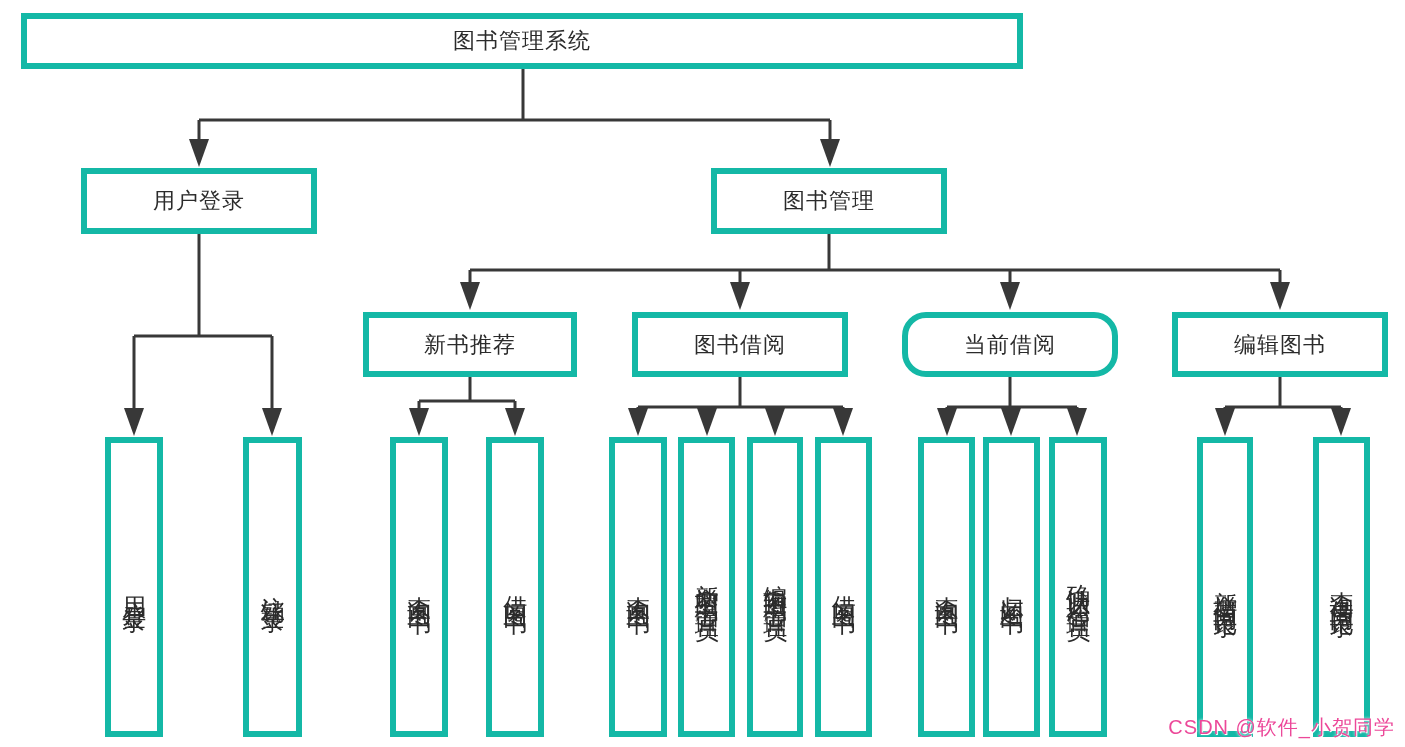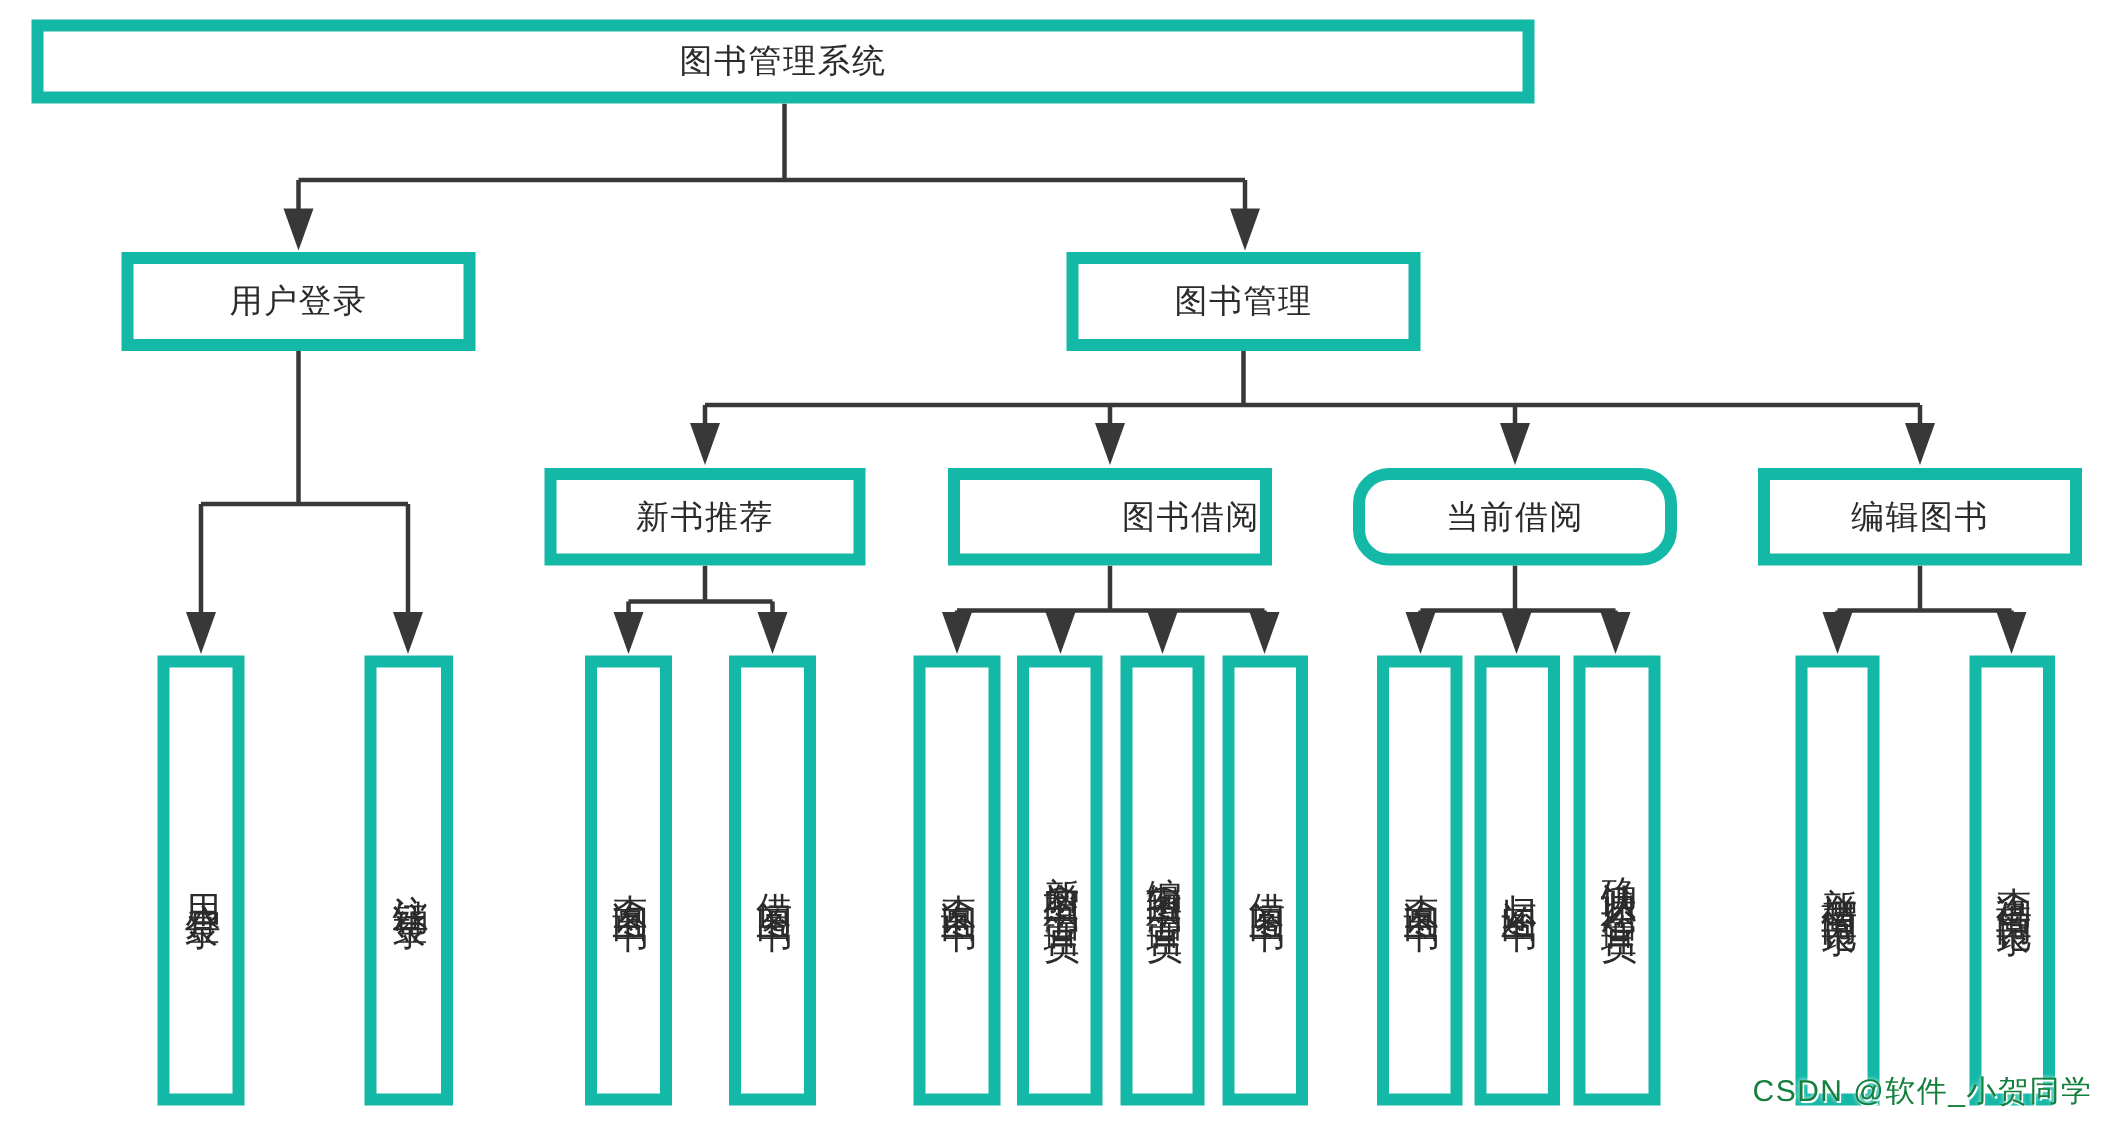--- a/index.html
+++ b/index.html
@@ -9,51 +9,51 @@
     background:#ffffff;
     font-family:"Liberation Sans","DejaVu Sans",sans-serif;
     color:#2b2b2b;
     overflow:hidden;
   }
   svg.connectors { position:absolute; left:0; top:0; width:1405px; height:747px; }
   .box {
     position:absolute;
     box-sizing:border-box;
     background:#ffffff;
-    border:8px solid #14b8a6;
+    border:6px solid #14b8a6;
     display:flex;
     align-items:center;
     justify-content:center;
     text-align:center;
   }
   .h-label { font-size:22px; letter-spacing:1px; white-space:nowrap; }
   .v-label {
     writing-mode:vertical-rl;
     text-orientation:mixed;
     font-size:24px;
     letter-spacing:5px;
     line-height:1.1;
     white-space:nowrap;
   }
   .watermark {
     position:absolute;
     right:10px; bottom:6px;
     font-size:20px;
-    color:#15803d;
+    color:#ec4899;
     text-shadow:0 0 3px #ffffff, 1px 1px 0 #ffffff;
     z-index:5;
     letter-spacing:1px;
   }
   
   .n-root   { left:21px;  top:13px;  width:1002px; height:56px; }
   .n-login  { left:81px;  top:168px; width:236px;  height:66px; }
   .n-mgmt   { left:711px; top:168px; width:236px;  height:66px; }
   .n-l3     { top:312px; height:65px; }
   .n-newbook{ left:363px;  width:214px; }
-  .n-borrow { left:632px;  width:216px;justify-content:flex-end; }
+  .n-borrow { left:632px;  width:216px; }
   .n-current{ left:902px;  width:216px;border-radius:24px; }
   .n-records{ left:1172px; width:216px; }
   .leaf     { top:437px; height:300px; }
   .lf1  { left:105px;  width:58px; }
   .lf2  { left:243px;  width:59px; }
   .lf3  { left:390px;  width:58px; }
   .lf4  { left:486px;  width:58px; }
   .lf5  { left:609px;  width:58px; }
   .lf6  { left:678px;  width:57px; }
   .lf7  { left:747px;  width:56px; }

